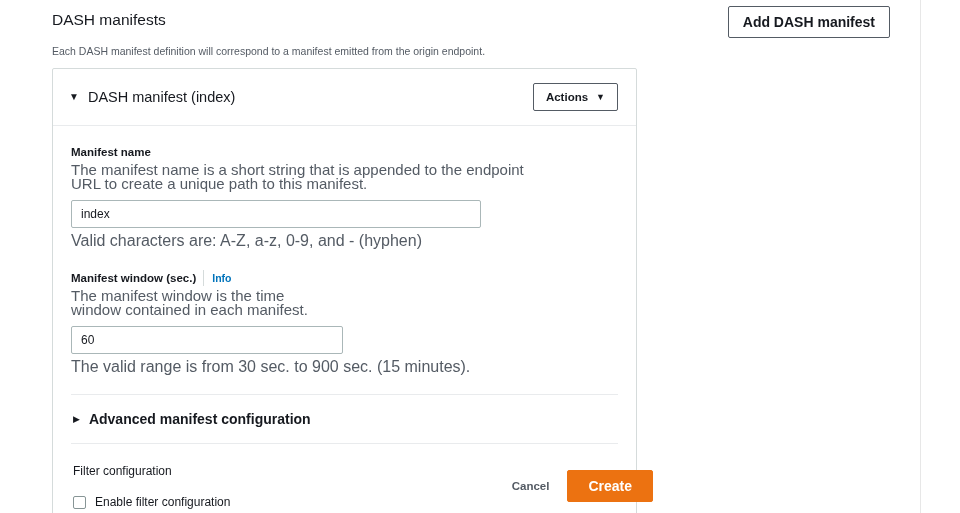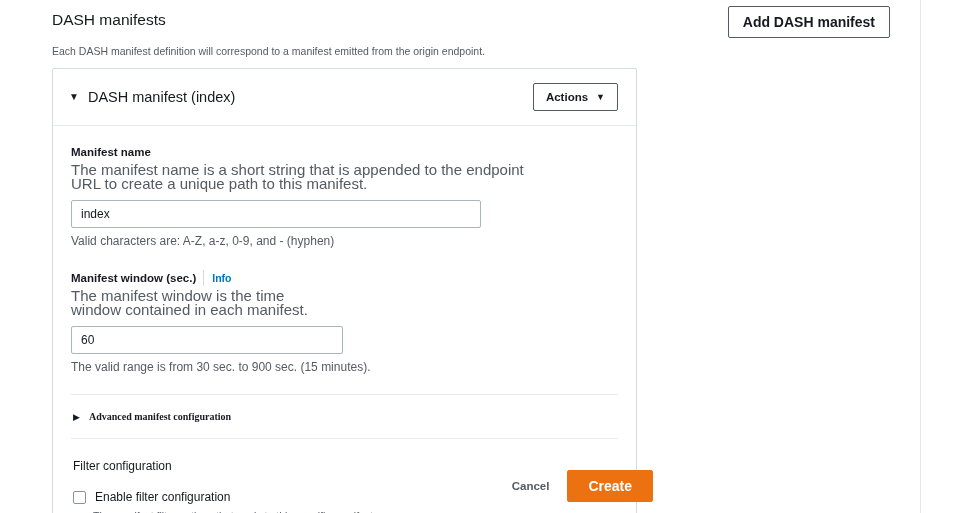--- a/index.html
+++ b/index.html
@@ -151,21 +151,21 @@
     padding-left: 8px;
   }
   .field-desc {
     font-size: 15px;
     color: #545b64;
     line-height: 14px;
     margin-top: 3px;
     max-width: 470px;
   }
   .field-hint {
-    font-size: 12px;
+    font-size: 16px;
     color: #545b64;
     line-height: 14px;
     margin-top: 6px;
   }
   input[type="text"] {
     font-family: "Liberation Sans", sans-serif;
     font-size: 12px;
     color: #16191f;
     border: 1px solid #aab7b8;
     border-radius: 2px;
@@ -184,24 +184,23 @@
   }
   .expander {
     display: flex;
     align-items: center;
     gap: 9px;
     padding: 16px 0 16px 2px;
     cursor: pointer;
   }
   .expander-twisty { font-size: 9px; color: #16191f; }
   .expander-label {
-    font-size: 10px;
-    font-weight: bold;
-    color: #16191f;
-    font-family: Liberation Serif, serif;
+    font-size: 14px;
+    font-weight: bold;
+    color: #16191f;
   }
   .subsection-title {
     font-size: 12px;
     color: #16191f;
     margin: 18px 0 14px 2px;
     line-height: 18px;
   }
   .checkbox-row {
     display: flex;
     align-items: flex-start;

